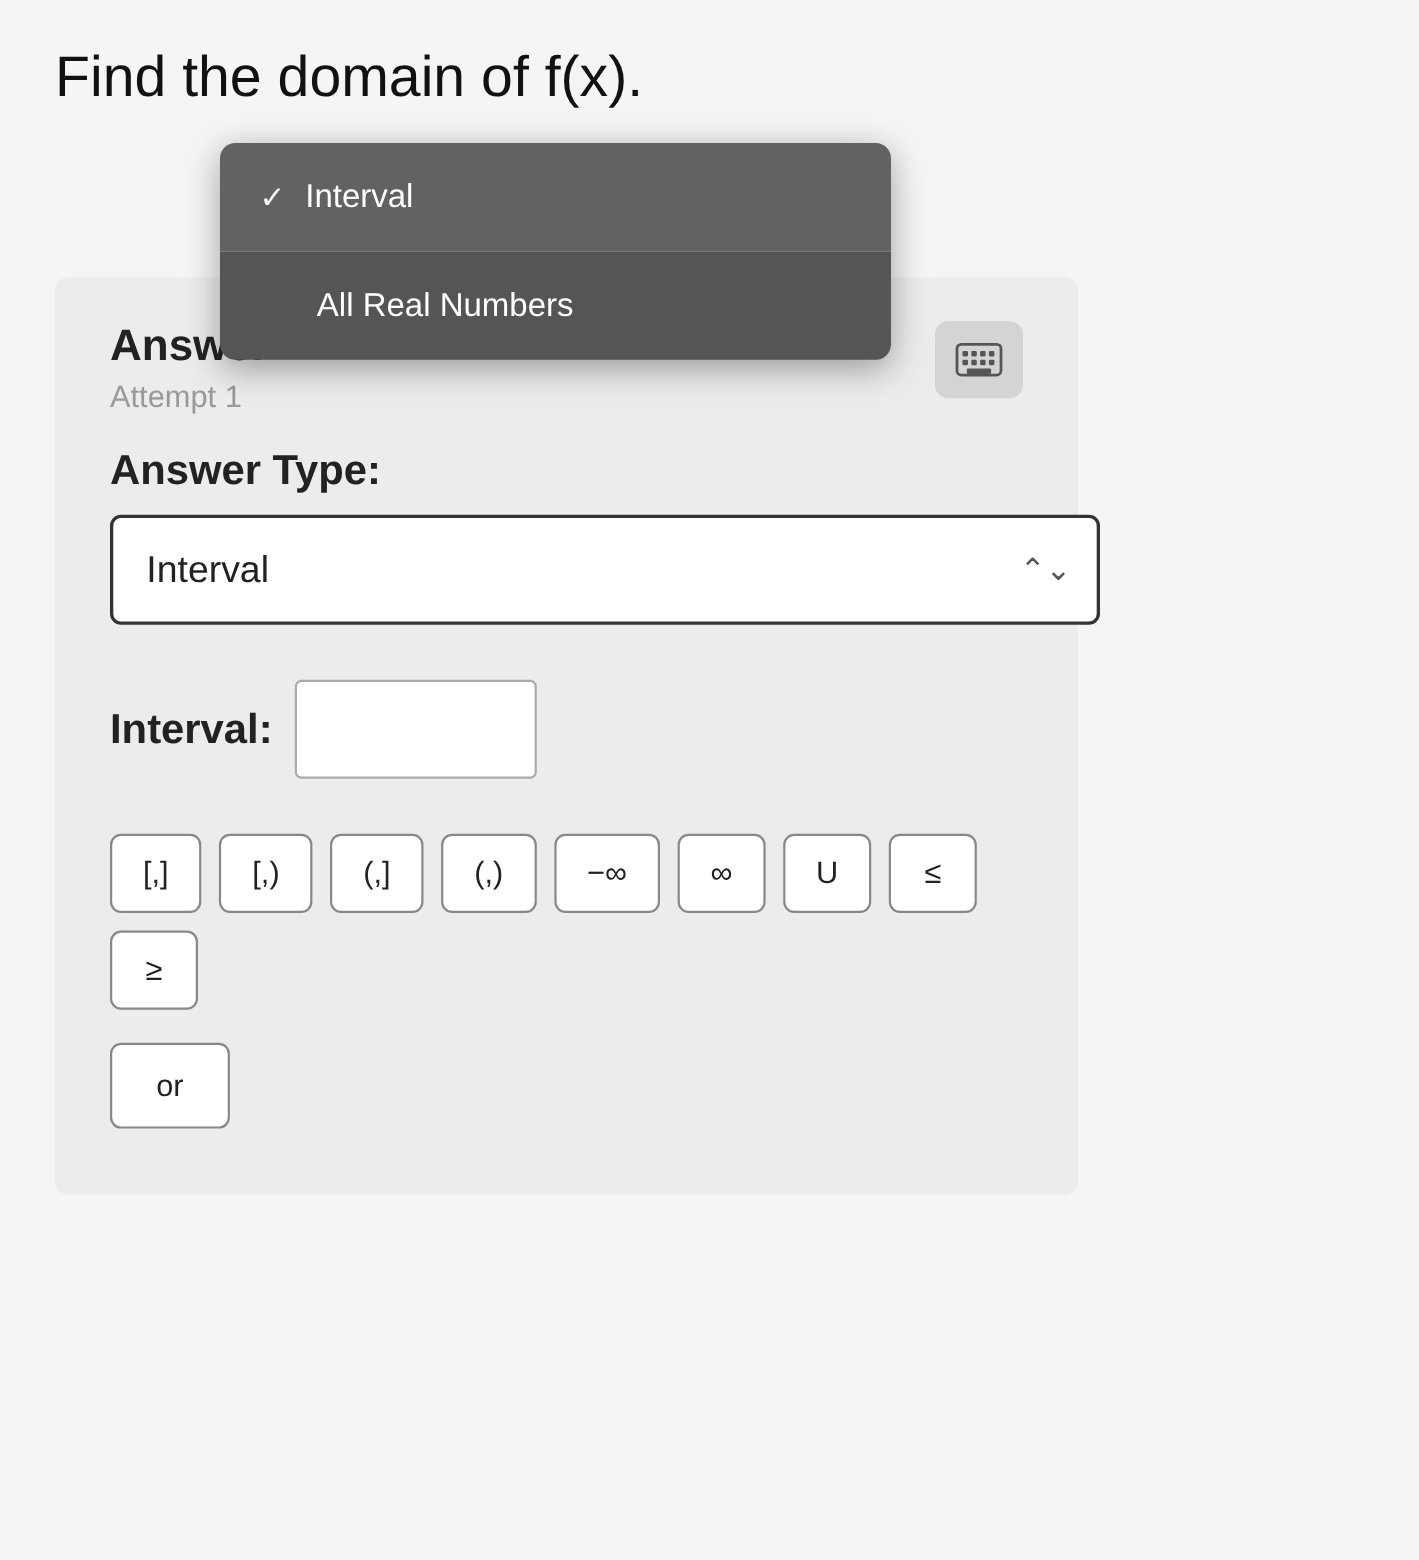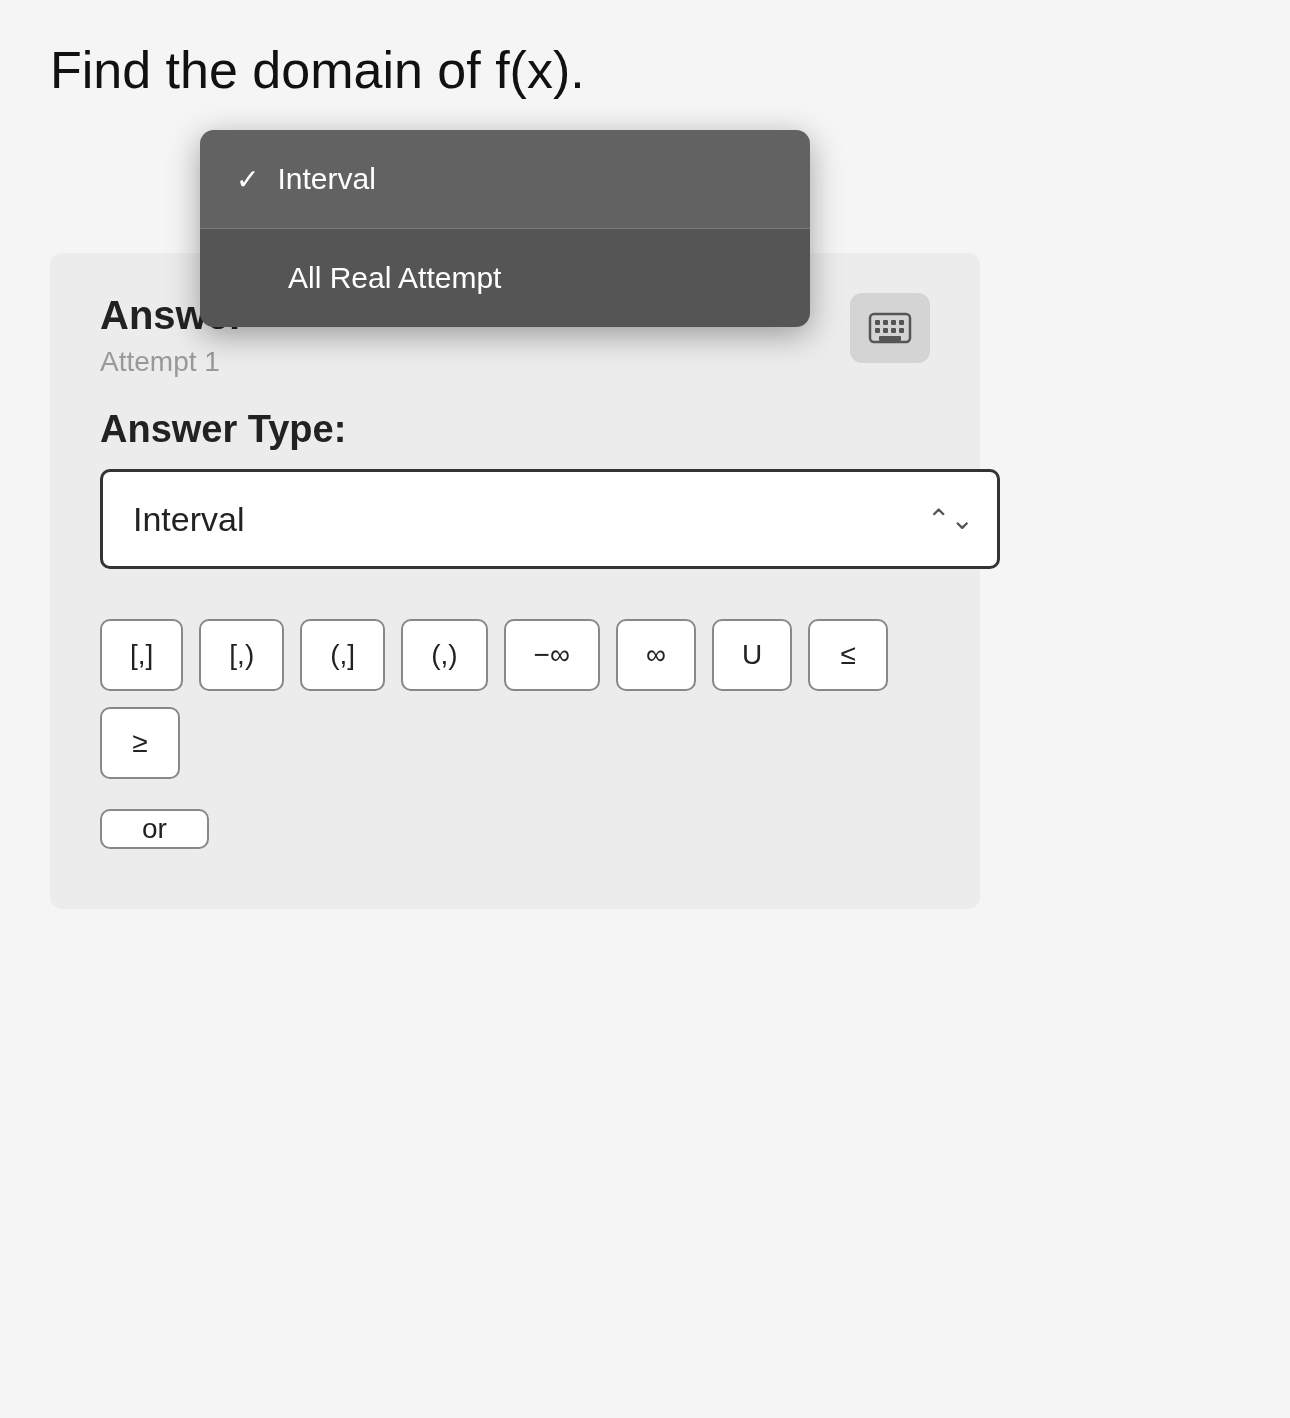--- a/index.html
+++ b/index.html
@@ -177,21 +177,21 @@
       border: 2px solid #888;
       border-radius: 10px;
       background: #fff;
       cursor: pointer;
       color: #222;
       min-width: 80px;
       text-align: center;
     }
 
     .or-btn {
-      padding: 2px 40px;
+      padding: 21px 40px;
       font-size: 28px;
       border: 2px solid #888;
       border-radius: 10px;
       background: #fff;
       cursor: pointer;
       color: #222;
     }
 
     
     .dropdown-overlay {
@@ -253,21 +253,21 @@
     </span>
   </div>
 
   <div class="dropdown-overlay">
     <div class="dropdown-item selected">
       <span class="check-icon">✓</span>
       <span>Interval</span>
     </div>
     <div class="dropdown-item">
       <span class="dropdown-item-spacer"></span>
-      <span>All Real Attempt</span>
+      <span>All Real Numbers</span>
     </div>
   </div>
 
   <div class="answer-section">
 
     <div class="answer-label">
       <span>Answer</span>
     </div>
     <div class="attempt-label">
       <span>Attempt 1</span>
@@ -297,20 +297,24 @@
       <select class="select-box">
         <option>Interval</option>
         <option>All Real Numbers</option>
         <option>All values except one</option>
         <option>All values except two</option>
       </select>
       <span class="select-arrow">⌃⌄</span>
     </div>
 
     
+    <div class="interval-row">
+      <span class="interval-label">Interval:</span>
+      <input class="interval-input" type="text" value="" style="">
+    </div>
 
     
     <div class="buttons-row">
       <button class="sym-btn">[,]</button>
       <button class="sym-btn">[,)</button>
       <button class="sym-btn">(,]</button>
       <button class="sym-btn">(,)</button>
       <button class="sym-btn">−∞</button>
       <button class="sym-btn">∞</button>
       <button class="sym-btn">U</button>

